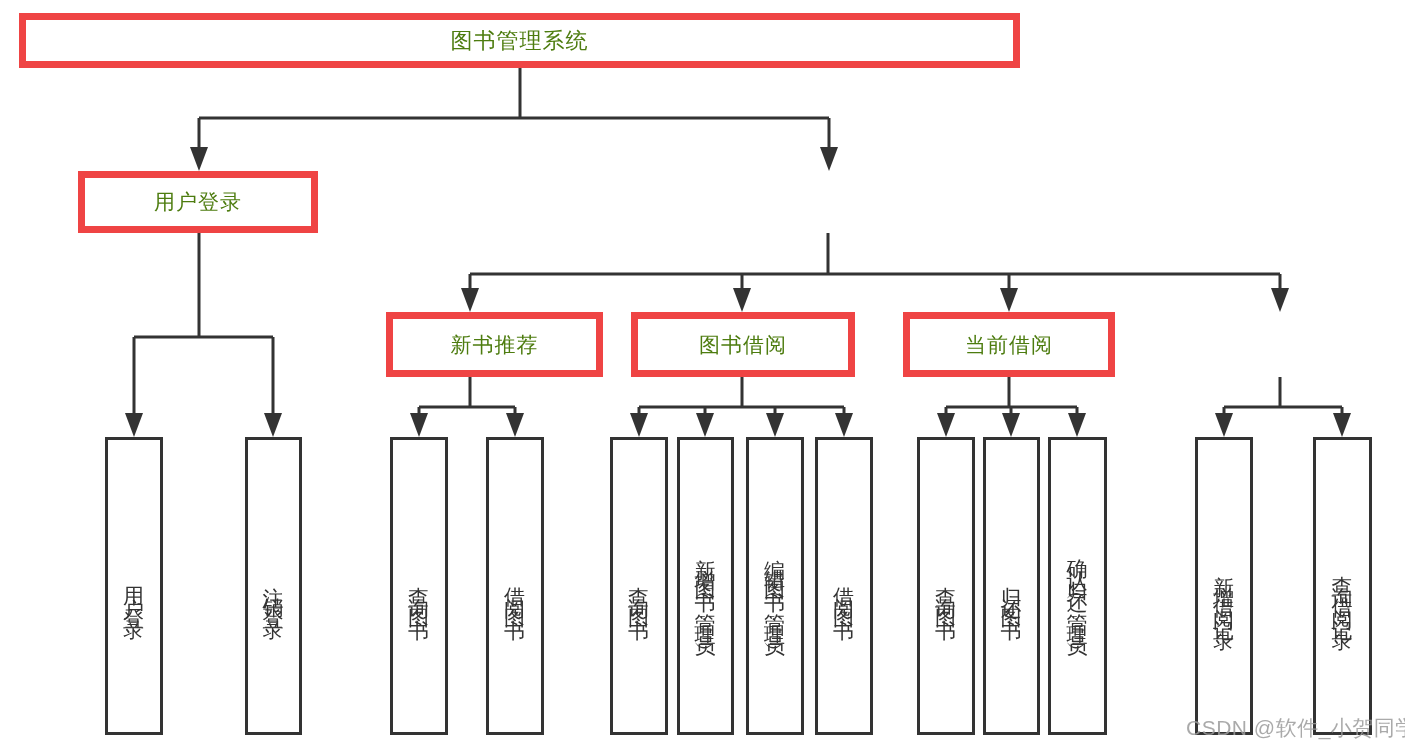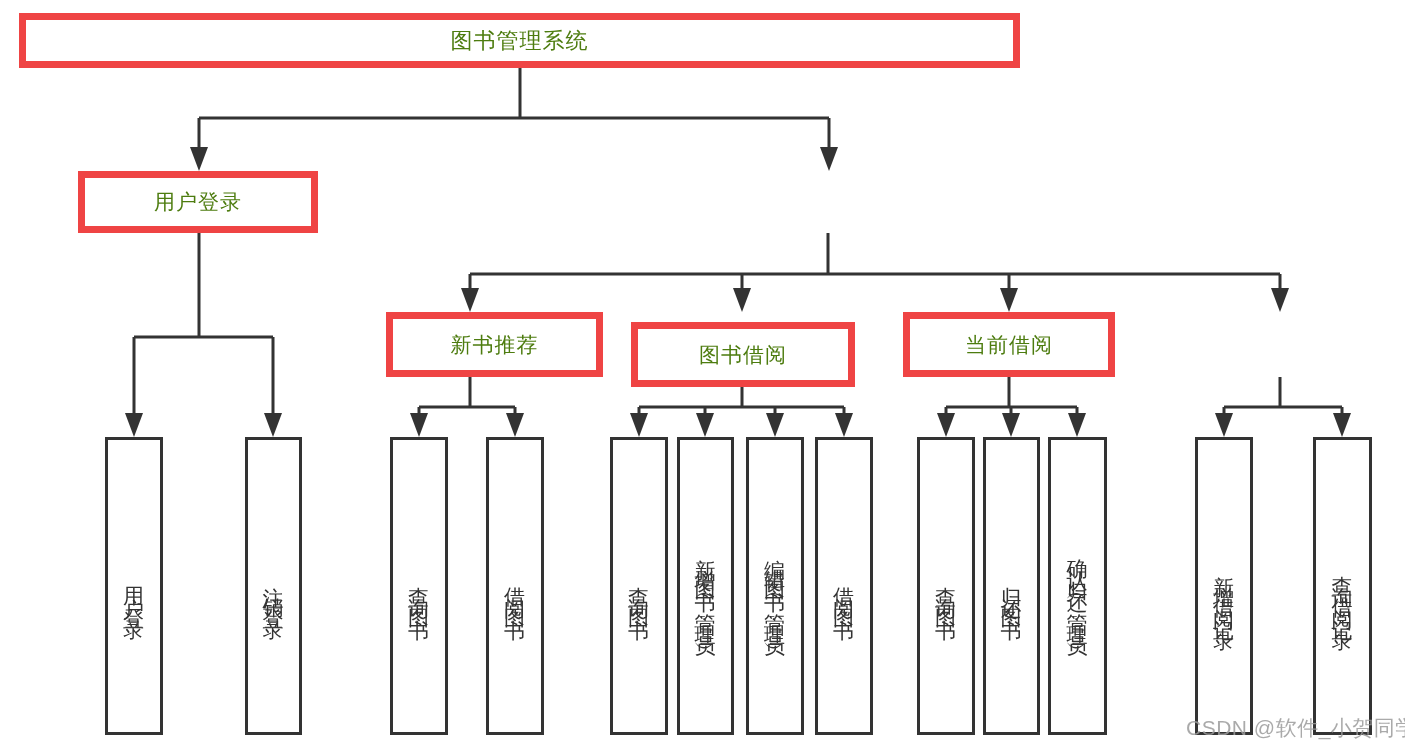--- a/index.html
+++ b/index.html
@@ -109,21 +109,21 @@
     <span>图书管理系统</span>
   </div>
 
   <div class="hbox" style="left:78px; top:171px; width:240px; height:62px;">
     <span>用户登录</span>
   </div>
 
   <div class="hbox" style="left:362px; top:312px; width:217px; height:65px;margin-left:24px;">
     <span>新书推荐</span>
   </div>
-  <div class="hbox" style="left:631px; top:312px; width:224px; height:65px;margin-top:10px;">
+  <div class="hbox" style="left:631px; top:312px; width:224px; height:65px;">
     <span>图书借阅</span>
   </div>
   <div class="hbox" style="left:903px; top:312px; width:212px; height:65px;">
     <span>当前借阅</span>
   </div>
 
   <div class="vbox" style="left:105px; width:58px;">
     <span class="vlabel">用户登录</span>
   </div>
   <div class="vbox" style="left:245px; width:57px;">

